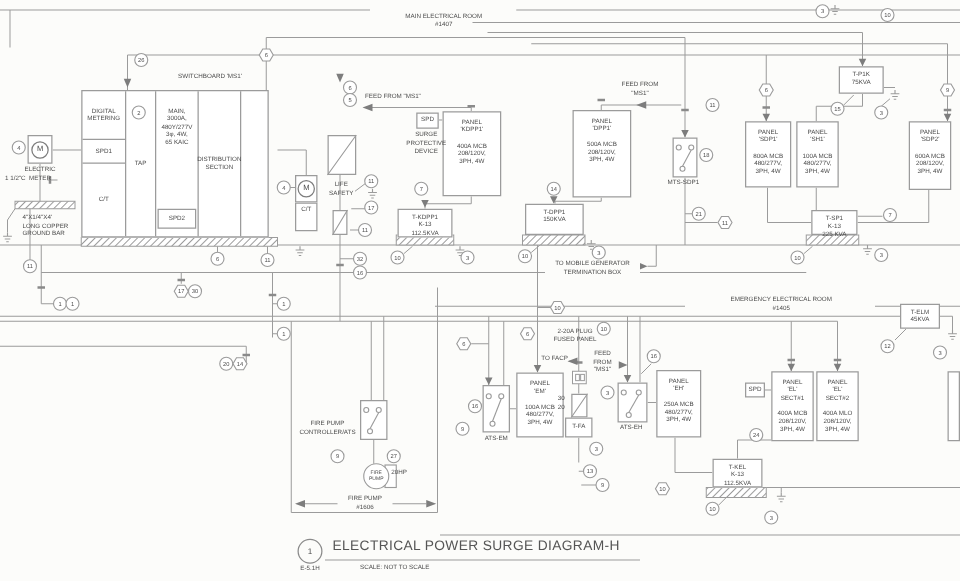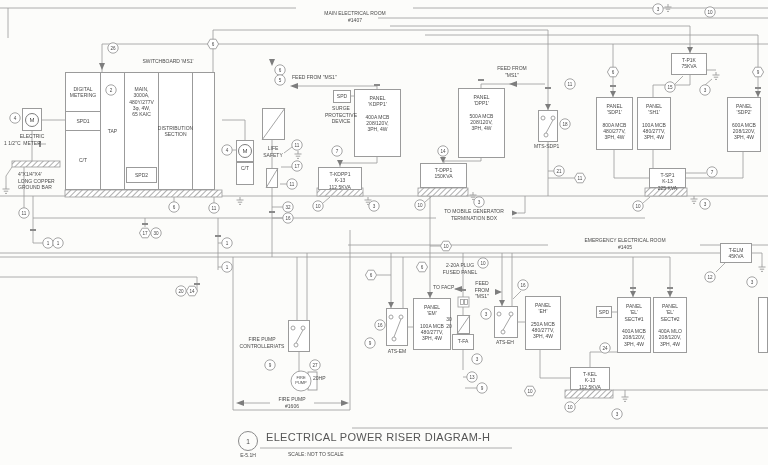--- a/index.html
+++ b/index.html
@@ -143,21 +143,21 @@
     </div>
     <div class="c4"><span>DISTRIBUTION
 SECTION</span></div>
     <div class="c5"></div>
   </div>
 
   <div class="tb-circle">
       <span>1</span>
     </div>
   <div class="tb-sheet">E-5.1H</div>
-  <div class="tb-title">ELECTRICAL POWER RISER DIAGRAM-H</div>
+  <div class="tb-title">ELECTRICAL POWER SURGE DIAGRAM-H</div>
   <div class="tb-scale">SCALE: NOT TO SCALE</div>
 
   <svg id="overlay" class="layer" width="768" height="465" viewBox="0 0 768 465">
     <g stroke="#9b9b9b" stroke-width="0.9" fill="none">
       <circle cx="543" cy="118" r="2"></circle>
         <circle cx="553" cy="118" r="2"></circle>
         <circle cx="546" cy="135" r="2"></circle>
       <path d="M546,133 L553,120"></path>
       <circle cx="391" cy="317" r="2"></circle>
         <circle cx="401" cy="317" r="2"></circle>

